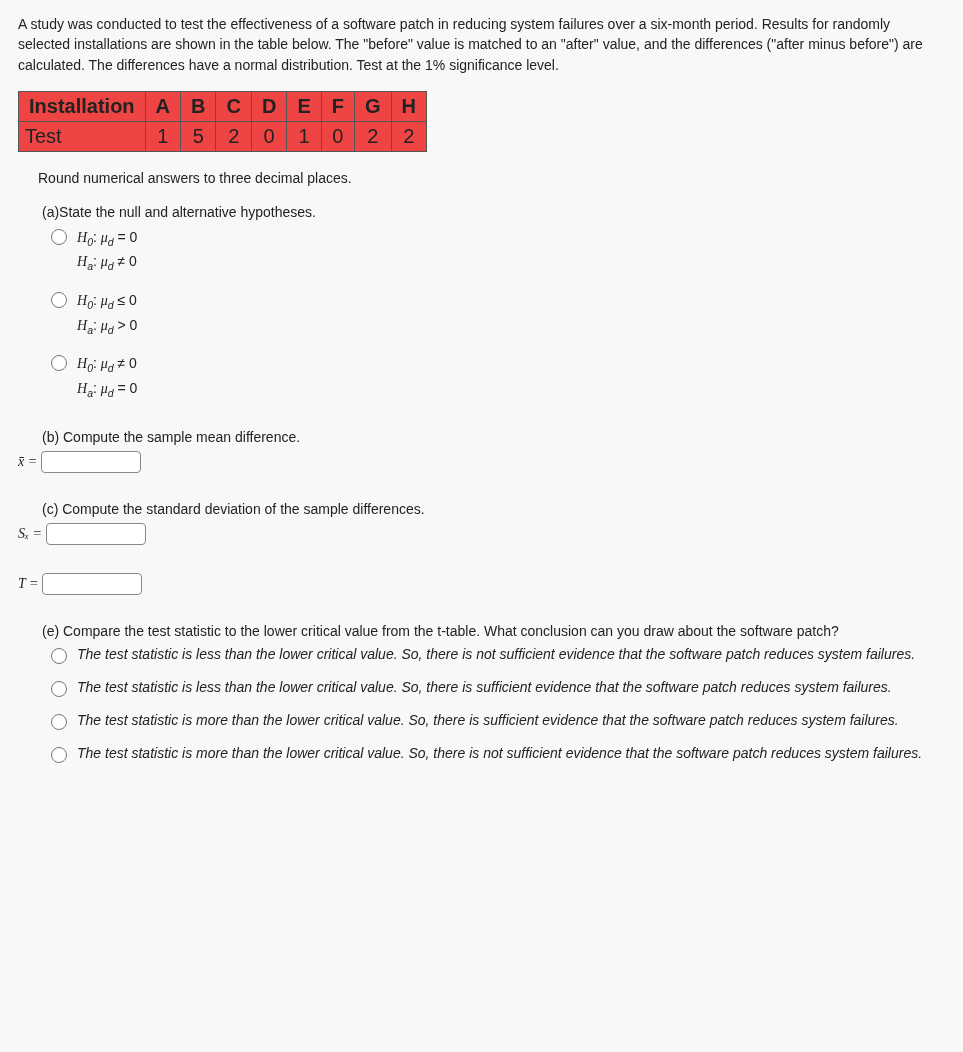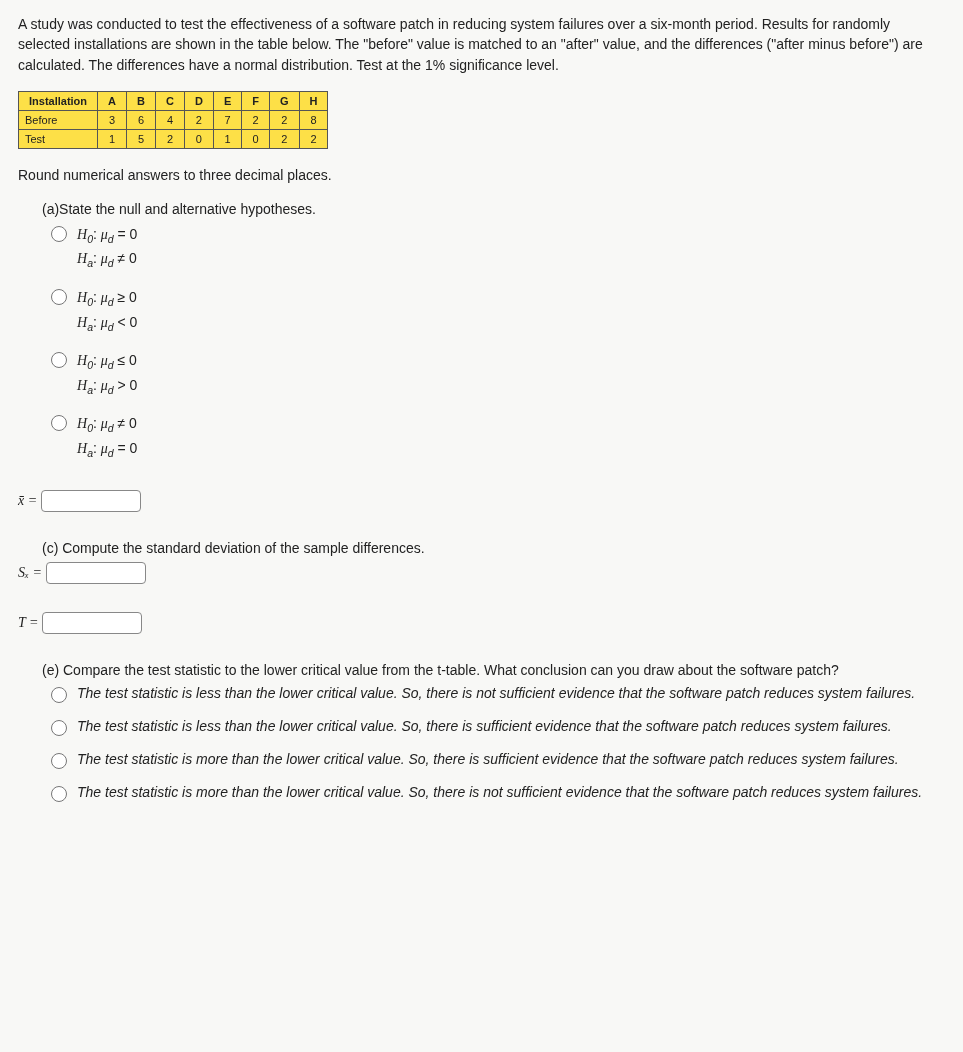--- a/index.html
+++ b/index.html
@@ -17,34 +17,35 @@
     margin-bottom: 16px;
   }
   table.data {
     border-collapse: collapse;
     margin-bottom: 18px;
   }
   table.data th, table.data td {
     border: 1px solid #555;
     padding: 3px 10px;
     text-align: center;
-    font-size: 11px;
+    font-size: 20px;
     font-weight: bold;
-    background: #fde047;
+    background: #ef4444;
   }
   table.data td.rowhead {
     text-align: left;
     font-weight: normal;
     padding: 3px 8px 3px 6px;
   }
   table.data td.val {
     font-weight: normal;
   }
   .note {
     margin-bottom: 18px;
+    margin-left: 20px;
   }
   .part {
     margin-bottom: 28px;
   }
   .part-label {
     margin-bottom: 6px;
     margin-left: 24px;
   }
   .opts {
     margin-left: 28px;
@@ -100,31 +101,20 @@
     <th>A</th>
     <th>B</th>
     <th>C</th>
     <th>D</th>
     <th>E</th>
     <th>F</th>
     <th>G</th>
     <th>H</th>
   </tr>
   <tr>
-    <td class="rowhead">Before</td>
-    <td class="val">3</td>
-    <td class="val">6</td>
-    <td class="val">4</td>
-    <td class="val">2</td>
-    <td class="val">7</td>
-    <td class="val">2</td>
-    <td class="val">2</td>
-    <td class="val">8</td>
-  </tr>
-  <tr>
     <td class="rowhead">Test</td>
     <td class="val">1</td>
     <td class="val">5</td>
     <td class="val">2</td>
     <td class="val">0</td>
     <td class="val">1</td>
     <td class="val">0</td>
     <td class="val">2</td>
     <td class="val">2</td>
   </tr>
@@ -139,42 +129,36 @@
     <div class="opt">
       <input type="radio" name="hyp" style="">
       <div class="hyp">
         <div><span class="mlab">H</span><span class="sub">0</span>: <span class="mlab">μ</span><span class="sub">d</span> = 0</div>
         <div><span class="mlab">H</span><span class="sub">a</span>: <span class="mlab">μ</span><span class="sub">d</span> ≠ 0</div>
       </div>
     </div>
     <div class="opt">
       <input type="radio" name="hyp" style="">
       <div class="hyp">
-        <div><span class="mlab">H</span><span class="sub">0</span>: <span class="mlab">μ</span><span class="sub">d</span> ≥ 0</div>
-        <div><span class="mlab">H</span><span class="sub">a</span>: <span class="mlab">μ</span><span class="sub">d</span> &lt; 0</div>
-      </div>
-    </div>
-    <div class="opt">
-      <input type="radio" name="hyp" style="">
-      <div class="hyp">
         <div><span class="mlab">H</span><span class="sub">0</span>: <span class="mlab">μ</span><span class="sub">d</span> ≤ 0</div>
         <div><span class="mlab">H</span><span class="sub">a</span>: <span class="mlab">μ</span><span class="sub">d</span> &gt; 0</div>
       </div>
     </div>
     <div class="opt">
       <input type="radio" name="hyp" style="">
       <div class="hyp">
         <div><span class="mlab">H</span><span class="sub">0</span>: <span class="mlab">μ</span><span class="sub">d</span> ≠ 0</div>
         <div><span class="mlab">H</span><span class="sub">a</span>: <span class="mlab">μ</span><span class="sub">d</span> = 0</div>
       </div>
     </div>
   </div>
 </div>
 
 <div class="part">
+  <div class="part-label">(b) Compute the sample mean difference.</div>
   <div class="eqline">
     <span class="mlab">x̄ =</span>
     <input type="text" class="inline-input" style="">
   </div>
 </div>
 
 <div class="part">
   <div class="part-label">(c) Compute the standard deviation of the sample differences.</div>
   <div class="eqline">
     <span class="mlab">Sₓ =</span>

